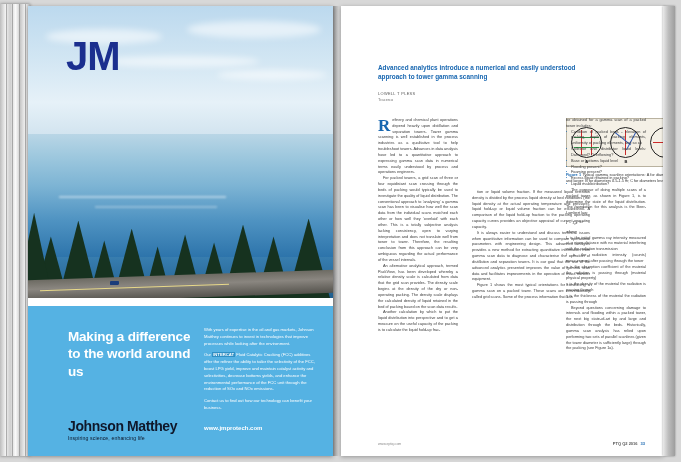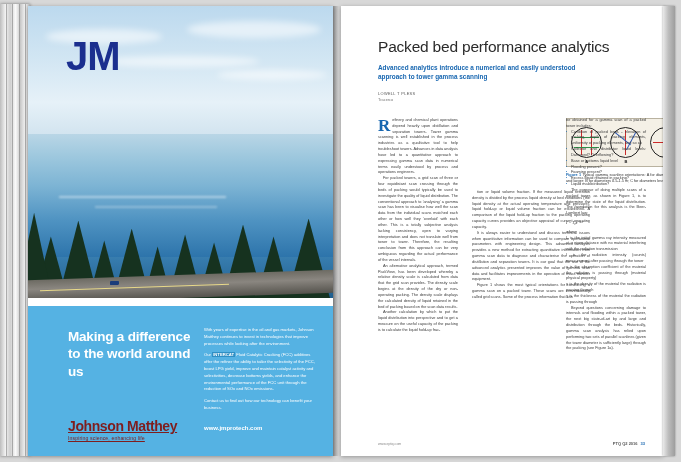--- a/index.html
+++ b/index.html
@@ -52,21 +52,21 @@
   .jm-logo{position:absolute;left:38px;top:28px;font-size:40px;font-weight:700;color:#1b2f8f;
     letter-spacing:-1px;font-family:"Liberation Sans",sans-serif;}
 
   .ad-panel{position:absolute;left:0;top:300px;width:305px;height:150px;background:#55b2e3;}
   .ad-headline{position:absolute;left:40px;top:22px;width:130px;color:#fff;font-size:13.5px;
     font-weight:700;line-height:1.28;letter-spacing:-.2px;}
   .ad-body{position:absolute;left:176px;top:21px;width:115px;color:#ffffff;font-size:4.2px;
     line-height:1.62;}
   .ad-body p{margin:0 0 5px 0;}
   .ad-body b{font-weight:700;background:#2f8fc4;padding:0 1px;}
-  .ad-sig{position:absolute;left:40px;top:112px;color:#7f1d1d;text-decoration:underline;}
+  .ad-sig{position:absolute;left:40px;top:112px;color:#0f172a;}
   .ad-sig .nm{font-size:14px;font-weight:700;letter-spacing:-.4px;}
   .ad-sig .tag{font-size:5.2px;margin-top:1px;letter-spacing:.1px;}
   .ad-url{position:absolute;left:176px;top:119px;color:#fff;font-size:6px;font-weight:700;}
 
   
   .page-right{position:absolute;left:341px;top:6px;width:322px;height:450px;
     background:#ffffff;box-shadow:0 1px 4px rgba(0,0,0,.3);overflow:hidden;}
   .gutter{position:absolute;left:333px;top:6px;width:10px;height:450px;
     background:linear-gradient(90deg,rgba(0,0,0,.33),rgba(0,0,0,.04) 55%,rgba(0,0,0,0));}
   .right-edge{position:absolute;left:663px;top:6px;width:12px;height:450px;
@@ -191,21 +191,20 @@
       </div>
 
       <div class="ad-url">www.jmprotech.com</div>
     </div>
   </div>
 
   <div class="gutter"></div>
 
   <div class="page-right">
 
-    <h1 class="art-title">Packed bed performance analytics</h1>
     <div class="art-sub">Advanced analytics introduce a numerical and easily understood approach to tower gamma scanning</div>
     <div class="art-author">LOWELL T PLESS</div>
     <div class="art-aff">Tracerco</div>
 
     <div class="cols">
 
       <div class="col c-1">
         <p class="first"><span class="dropcap">R</span><span>efinery and chemical plant operations depend heavily upon distillation and separation towers. Tower gamma scanning is well established in the process industries as a qualitative tool to help troubleshoot towers. Advances in data analysis have led to a quantitative approach to expressing gamma scan data in numerical terms easily understood by process and operations engineers.</span></p>
         <p>For packed towers, a grid scan of three or four equidistant scan crossing through the beds of packing would typically be used to investigate the quality of liquid distribution. The conventional approach to 'analysing' a gamma scan has been to visualise how well the scan data from the individual scans matched each other or how well they 'overlaid' with each other. This is a totally subjective analysis lacking consistency, open to varying interpretation and does not translate well from tower to tower. Therefore, the resulting conclusion from this approach can be very ambiguous regarding the actual performance of the vessel internals.</p>
         <p>An alternative analytical approach, termed PackView, has been developed whereby a relative density scale is calculated from data that the grid scan provides. The density scale begins at the density of the dry or non-operating packing. The density scale displays the calculated density of liquid retained in the bed of packing based on the scan data results.</p>

